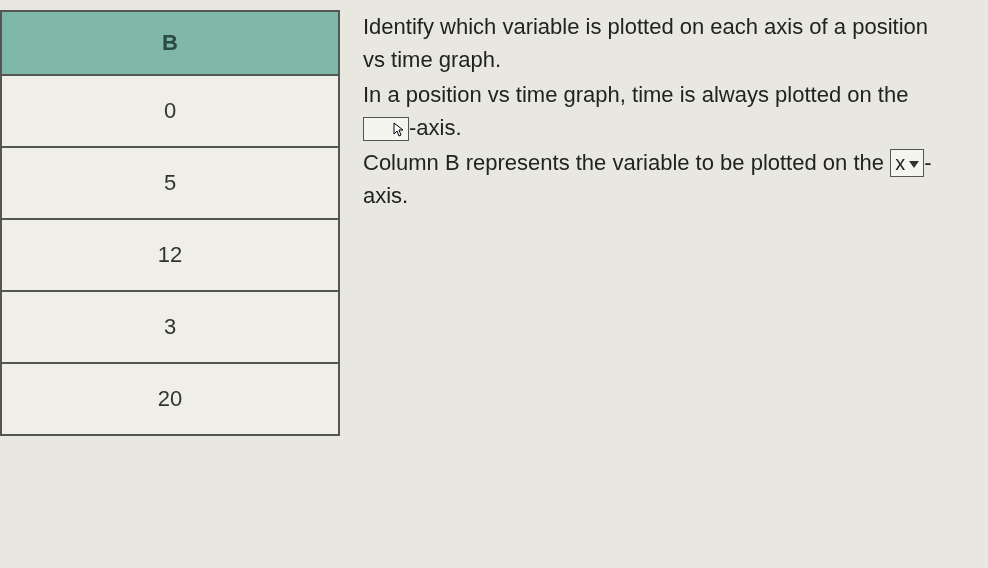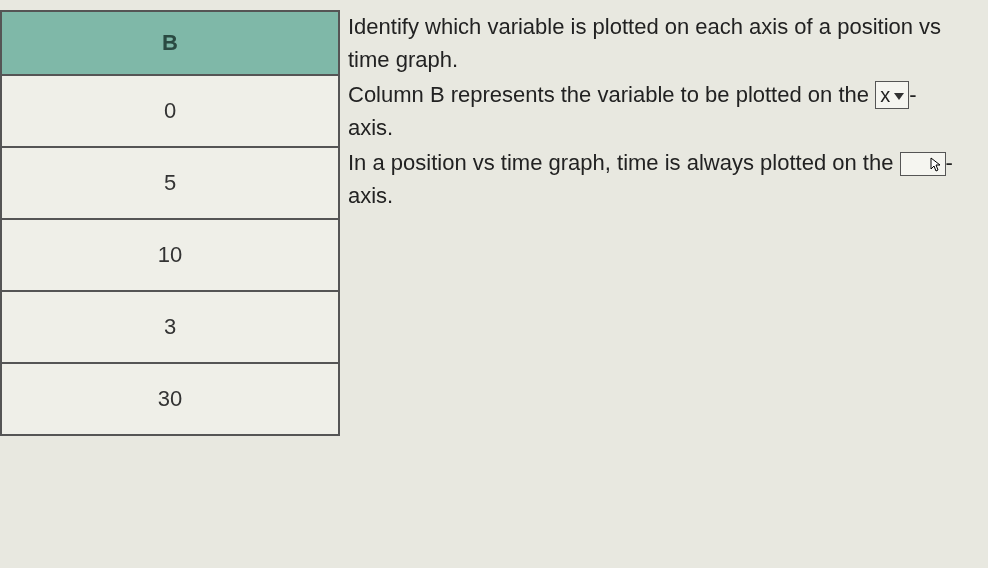--- a/index.html
+++ b/index.html
@@ -35,21 +35,21 @@
     td {
       border: 2px solid #555;
       padding: 22px;
       text-align: center;
       font-size: 22px;
       color: #333;
       background: #efefe8;
     }
     .content-section {
       flex: 1;
-      padding: 0 15px 0 8px;
+      padding: 0 15px 0 23px;
       font-size: 22px;
       line-height: 1.5;
       color: #222;
     }
     .content-section p {
       margin-bottom: 2px;
     }
     .dropdown {
       display: inline-block;
       border: 1.5px solid #555;
@@ -101,41 +101,41 @@
       </tr>
     </thead>
     <tbody>
       <tr>
           <td>0</td>
         </tr>
       <tr>
           <td>5</td>
         </tr>
       <tr>
-          <td>10</td>
+          <td>12</td>
         </tr>
       <tr>
           <td>3</td>
         </tr>
       <tr>
-          <td>30</td>
+          <td>20</td>
         </tr>
     </tbody>
   </table>
 </div>
 
 <div class="content-section">
   <p>Identify which variable is plotted on each axis of a position vs time graph.</p>
-  <p>
-    <span>Column B represents the variable to be plotted on the</span>
-    <span class="dropdown"><span>x</span><span class="dropdown-arrow"></span></span><span>-axis.</span>
-  </p>
   <p>
     <span>In a position vs time graph, time is always plotted on the</span>
     <span class="empty-dropdown">
       <span class="cursor">
         <svg viewBox="0 0 12 16">
             <path d="M1 1 L1 12 L4 9 L6 14 L8 13 L6 8 L10 8 Z" fill="#fff" stroke="#000" stroke-width="1"></path>
           </svg>
       </span>
     </span><span>-axis.</span>
   </p>
+  <p>
+    <span>Column B represents the variable to be plotted on the</span>
+    <span class="dropdown"><span>x</span><span class="dropdown-arrow"></span></span><span>-axis.</span>
+  </p>
 </div>
 
 </body></html>

